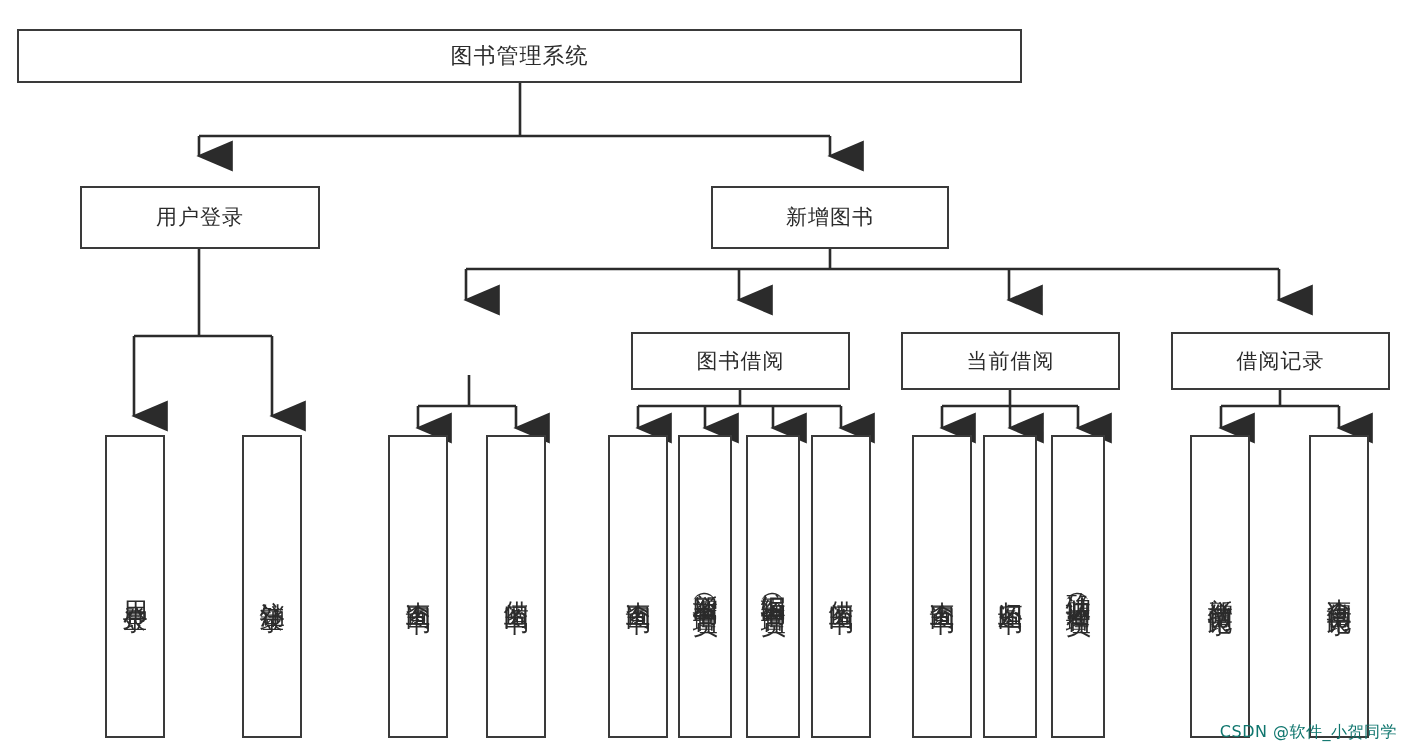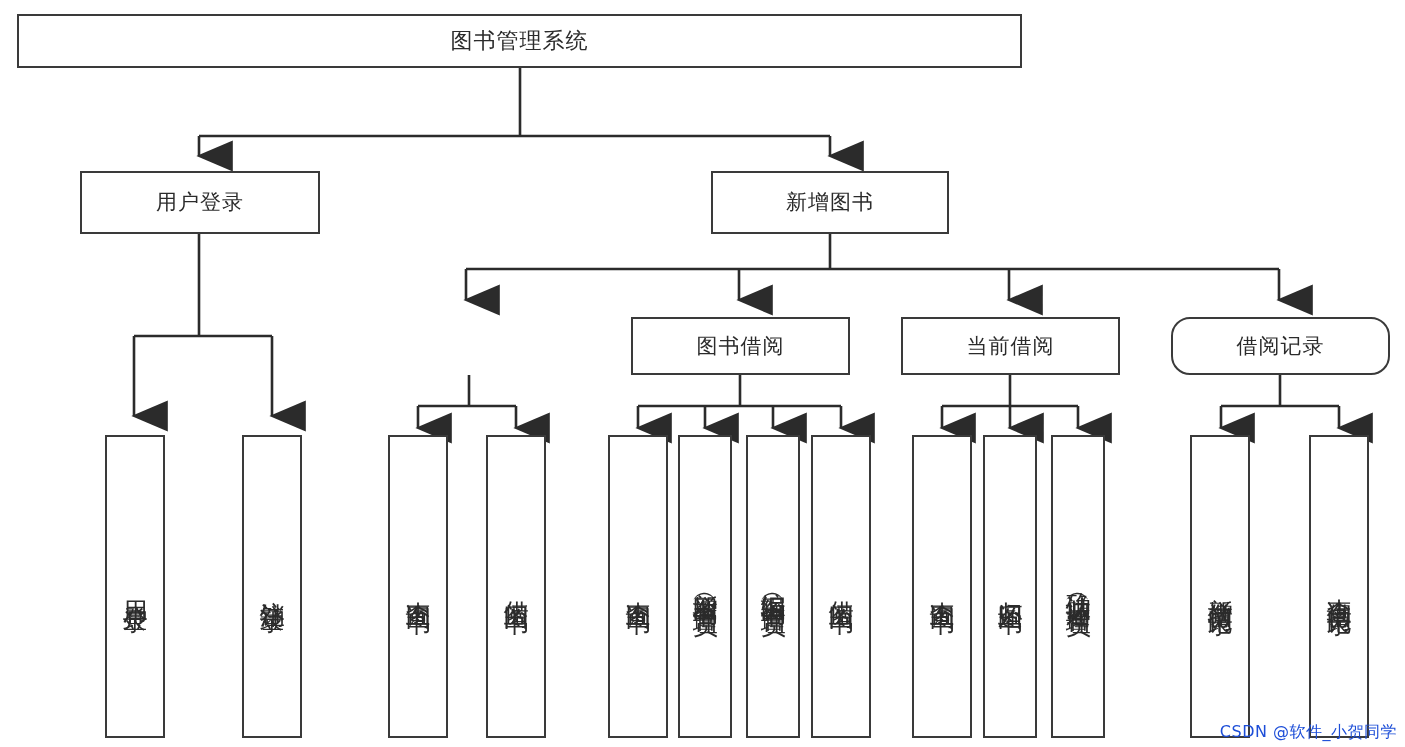--- a/index.html
+++ b/index.html
@@ -34,20 +34,21 @@
     align-items: center;
     justify-content: center;
     color: #2b2b2b;
     line-height: 1.18;
     text-align: center;
   }
   
   .node.h {
     font-size: 21px;
     letter-spacing: 1px;
+    margin-top: 15px;
   }
   .node.root {
     font-size: 22px;
   }
   
   .node.v {
     writing-mode: vertical-rl;
     text-orientation: upright;
     font-size: 25px;
     letter-spacing: 3px;
@@ -59,21 +60,21 @@
     writing-mode: vertical-rl;
     text-orientation: upright;
     display: block;
     white-space: nowrap;
   }
   .watermark {
     position: absolute;
     right: 8px;
     bottom: 4px;
     font-size: 16px;
-    color: #1d4ed8;
+    color: #0f766e;
     letter-spacing: 0.5px;
     white-space: nowrap;
   }
 </style>
 </head>
 <body>
 
 <div id="canvas">
 
   <svg class="wires" viewBox="0 0 1405 747">
@@ -141,21 +142,21 @@
 
 
   <div class="node h" style="left:631px; top:317px; width:219px; height:58px;">
     <span>图书借阅</span>
   </div>
 
   <div class="node h" style="left:901px; top:317px; width:219px; height:58px;">
     <span>当前借阅</span>
   </div>
 
-  <div class="node h" style="left:1171px; top:317px; width:219px; height:58px;border-radius:19px;">
+  <div class="node h" style="left:1171px; top:317px; width:219px; height:58px;">
     <span>借阅记录</span>
   </div>
 
   <div class="node v" style="left:105px; top:435px; width:60px; height:303px;">
     <span class="vtext">用户登录</span>
   </div>
 
   <div class="node v" style="left:242px; top:435px; width:60px; height:303px;">
     <span class="vtext">注销登录</span>
   </div>

